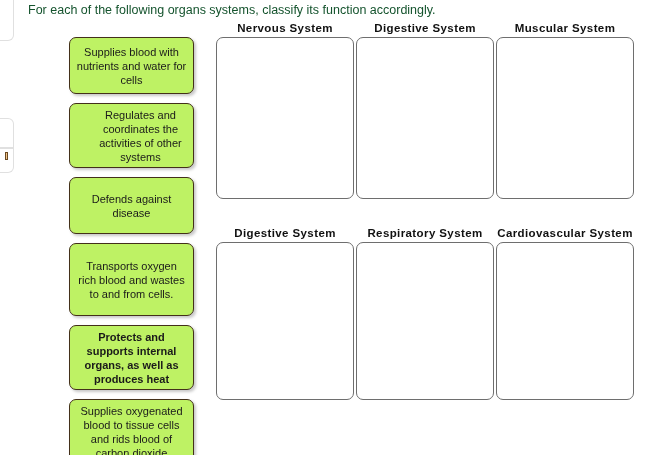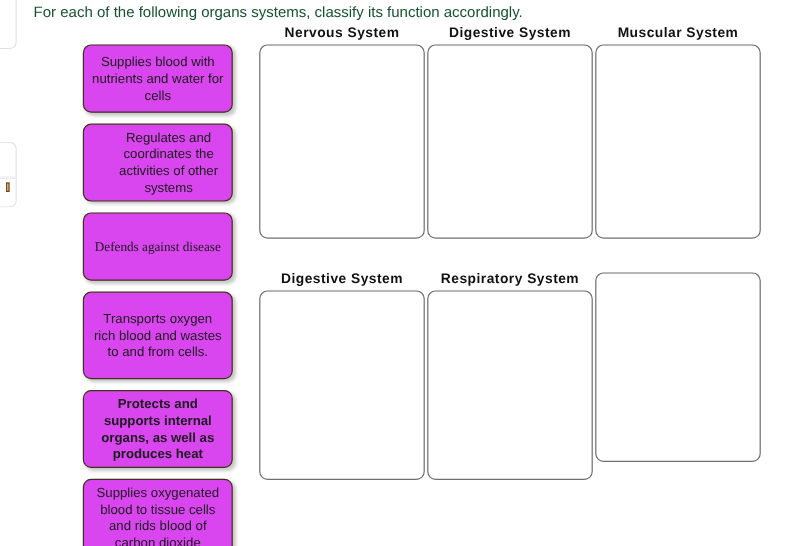--- a/index.html
+++ b/index.html
@@ -70,39 +70,39 @@
   
   #tile-tray {
     position: absolute;
     left: 69px;
     top: 37px;
     width: 125px;
   }
   .tile {
     box-sizing: border-box;
     width: 125px;
-    background: #d946ef;
+    background: #bef264;
     border: 1px solid #43301a;
     border-radius: 7px;
     box-shadow: 2px 2px 3px rgba(0,0,0,0.22);
     margin-bottom: 9px;
     display: flex;
     align-items: center;
     justify-content: center;
     text-align: center;
     font-size: 11px;
     line-height: 14px;
     color: #1a1a1a;
     padding: 4px 6px;
     cursor: move;
     user-select: none;
   }
   .tile-h1 { height: 57px; }
   .tile-h2 { height: 65px; padding-left: 24px; }
-  .tile-h3 { height: 57px; font-family: Liberation Serif, serif; }
+  .tile-h3 { height: 57px; }
   .tile-h4 { height: 73px; }
   .tile-h5 { height: 65px; font-weight: bold; }
   .tile-h6 { height: 65px; }
 
   
   #drop-grid {
     position: absolute;
     left: 216px;
     top: 22px;
     width: 450px;
@@ -173,17 +173,18 @@
   <div class="drop-row">
     <div class="drop-col">
       <div class="drop-label">Digestive System</div>
       <div class="drop-box short"></div>
     </div>
     <div class="drop-col">
       <div class="drop-label">Respiratory System</div>
       <div class="drop-box short"></div>
     </div>
     <div class="drop-col">
+      <div class="drop-label">Cardiovascular System</div>
       <div class="drop-box short"></div>
     </div>
   </div>
 
 </div>
 
 </body></html>

